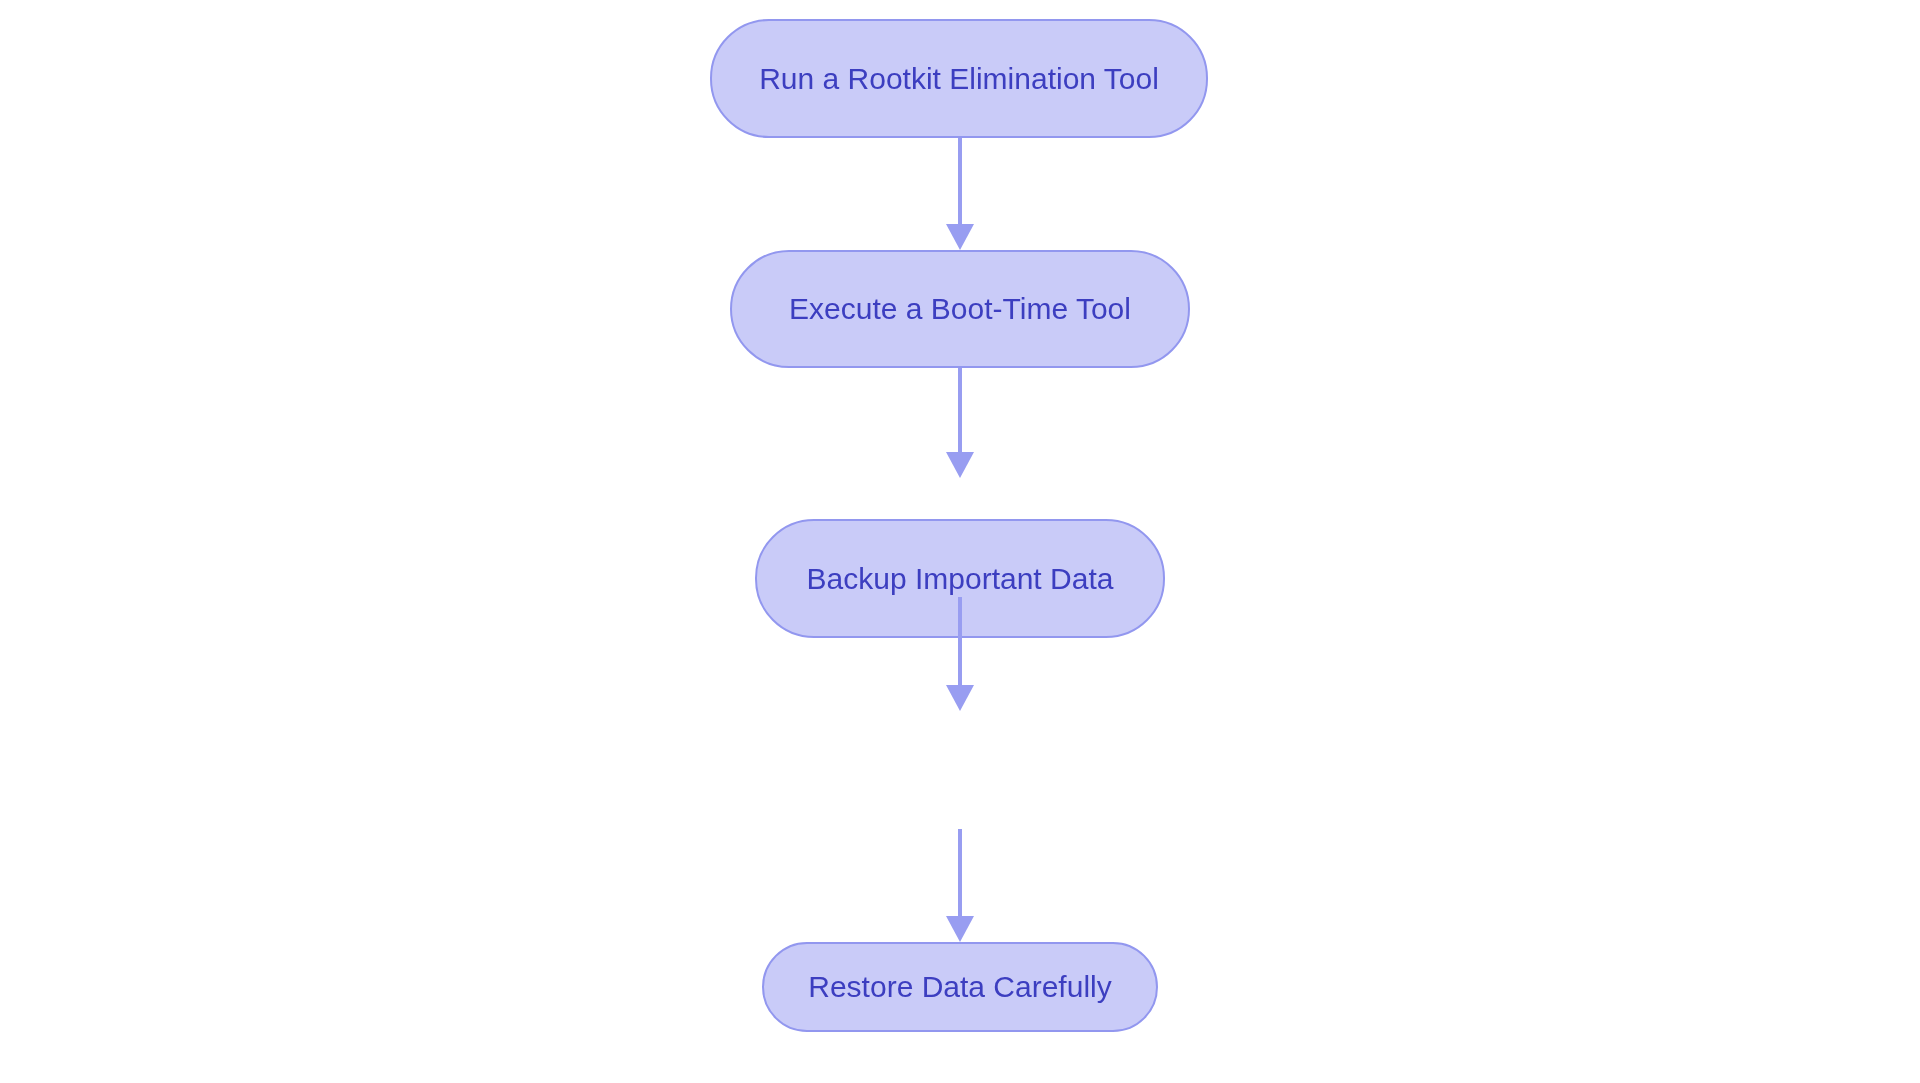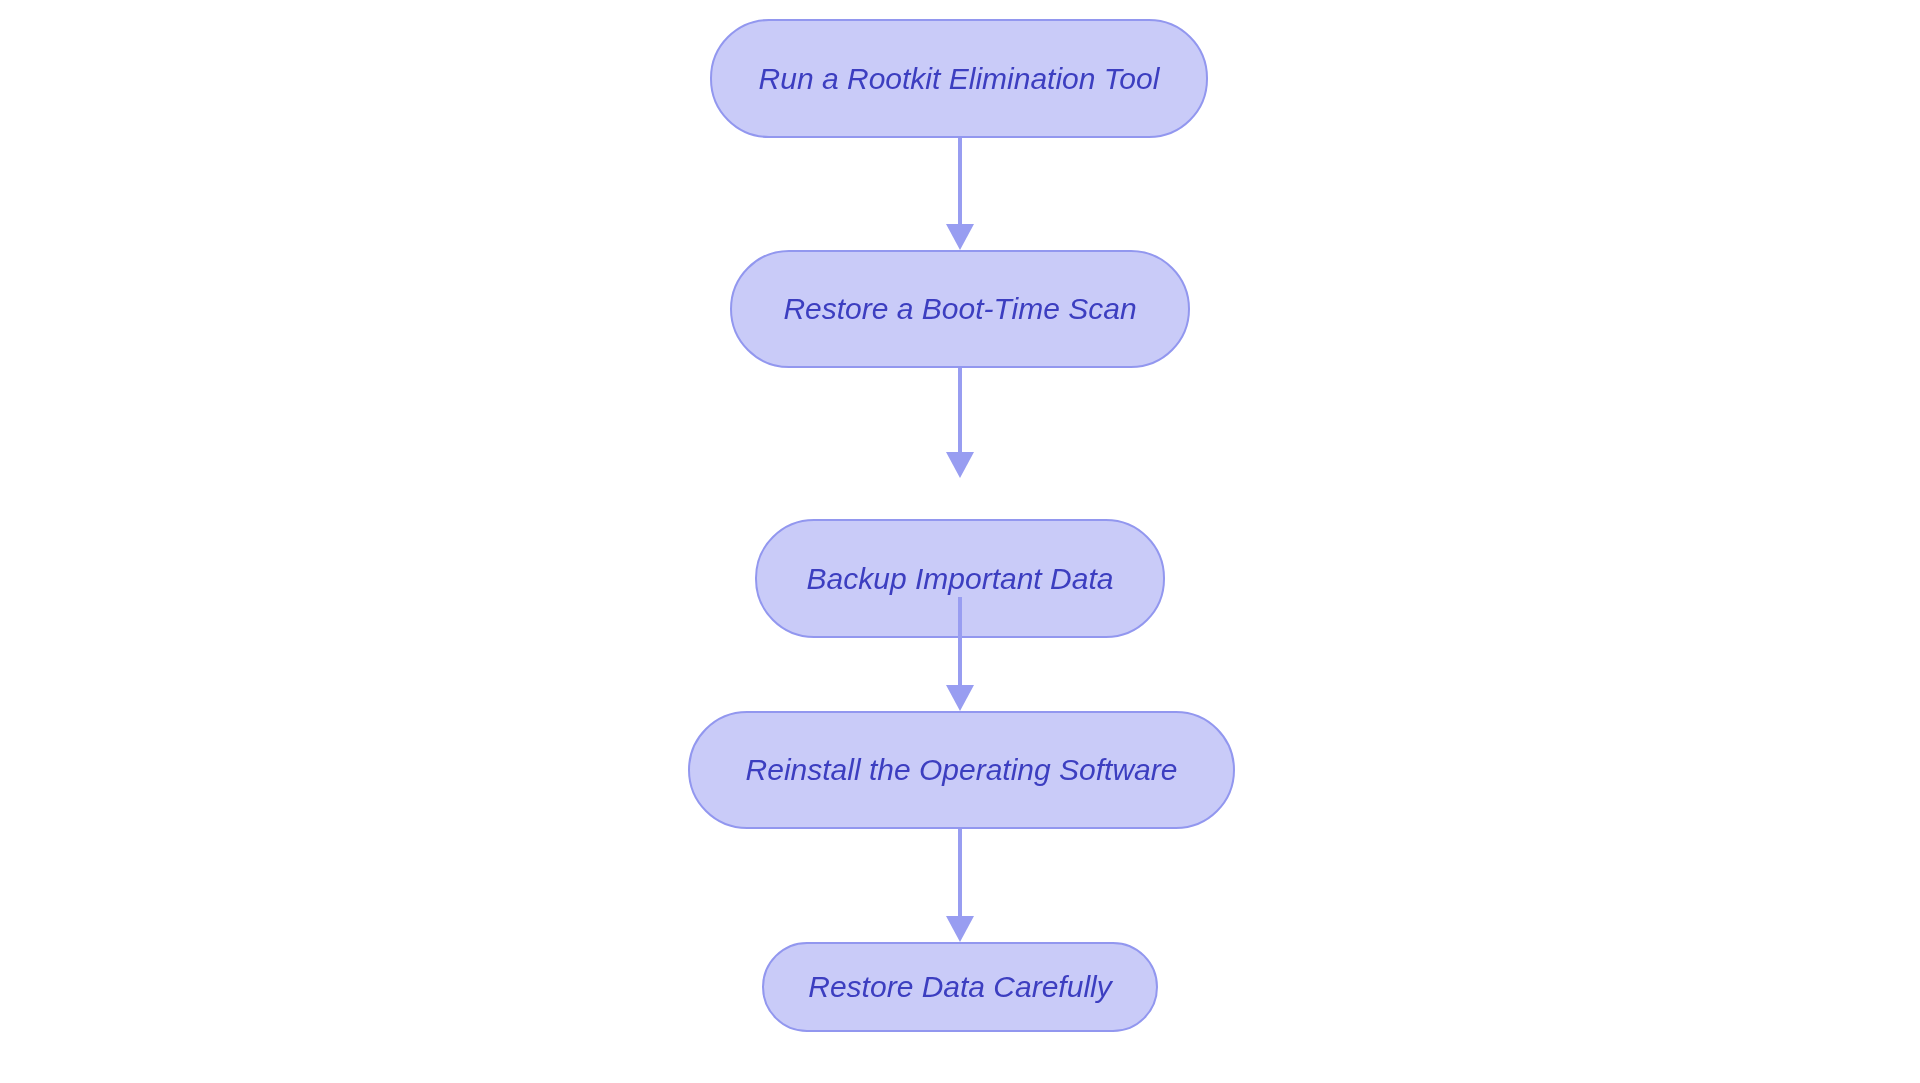--- a/index.html
+++ b/index.html
@@ -2,21 +2,21 @@
 <html style="--node-fill: #c9cbf8; --node-border: #9297ef; --node-text: #3c3ec0; --arrow-color: #989df1; --canvas-bg: #ffffff;"><head>
 <meta charset="utf-8">
 <style>
   :root{
     --node-fill:#c9cbf8;
     --node-border:#9297ef;
     --node-text:#3c3ec0;
     --arrow-color:#989df1;
     --canvas-bg:#ffffff;
   }
-  *{margin:0;padding:0;box-sizing:border-box;font-style:italic;}
+  *{margin:0;padding:0;box-sizing:border-box;}
   html,body{width:1920px;height:1083px;background:var(--canvas-bg);overflow:hidden;}
   .canvas{
     position:relative;
     width:1920px;height:1083px;
     background:var(--canvas-bg);
     font-family:"Liberation Sans", sans-serif;
   }
   .node{
     position:absolute;
     display:flex;align-items:center;justify-content:center;
@@ -63,40 +63,37 @@
   <div class="node n1">
     <span>Run a Rootkit Elimination Tool</span>
   </div>
 
   <div class="connector c1">
     <div class="line"></div>
     <div class="head"></div>
   </div>
 
   <div class="node n2">
-    <span>Restore a Boot-Time Scan</span>
+    <span>Execute a Boot-Time Tool</span>
   </div>
 
   <div class="connector c2">
     <div class="line"></div>
     <div class="head"></div>
   </div>
 
   <div class="node n3">
     <span>Backup Important Data</span>
   </div>
 
   <div class="connector c3">
     <div class="line"></div>
     <div class="head"></div>
   </div>
 
-  <div class="node n4">
-    <span>Reinstall the Operating Software</span>
-  </div>
 
   <div class="connector c4">
     <div class="line"></div>
     <div class="head"></div>
   </div>
 
   <div class="node n5">
     <span>Restore Data Carefully</span>
   </div>
 

